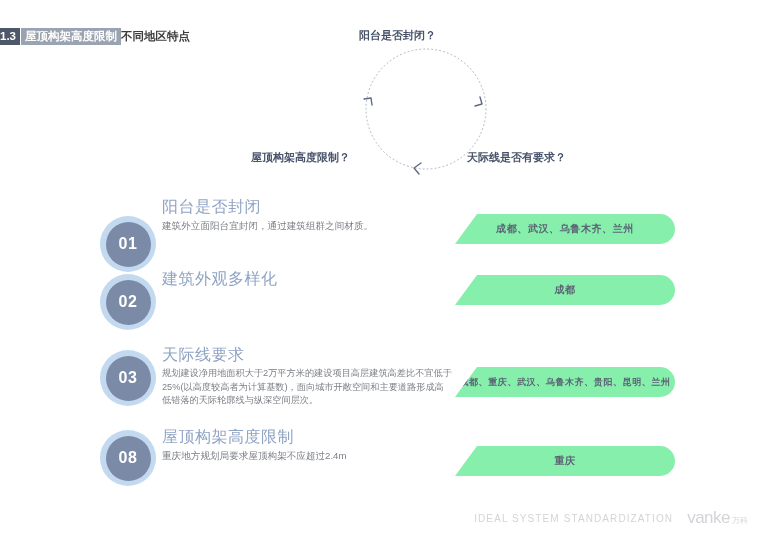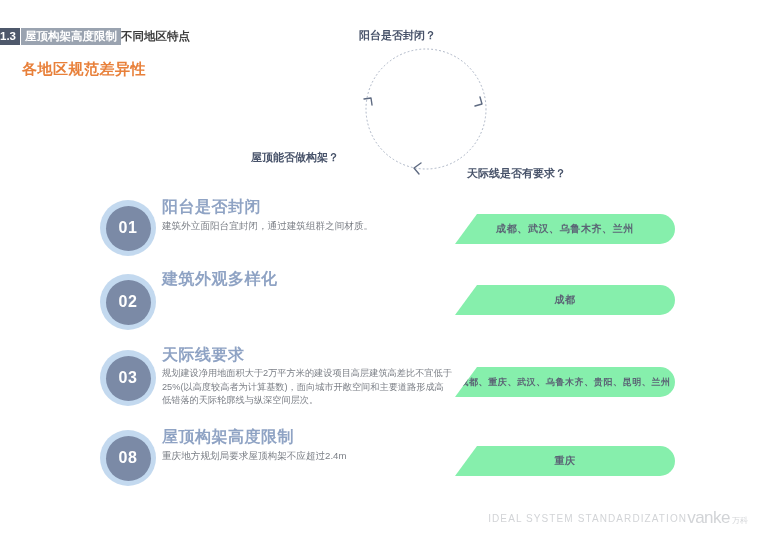--- a/index.html
+++ b/index.html
@@ -73,21 +73,21 @@
   .diagram svg { position: absolute; left: 0; top: 0; }
   .dlabel {
     position: absolute;
     font-size: 11px;
     font-weight: bold;
     color: #48536a;
     white-space: nowrap;
   }
   .dlabel-top  { left: 108px; top: 3px; }
   .dlabel-left { left: 0px;  top: 125px; }
-  .dlabel-right{ left: 216px; top: 141px; }
+  .dlabel-right{ left: 216px; top: 125px; }
   .dcenter {
     position: absolute;
     left: 0; right: 0;
     top: 78px;
     text-align: center;
     font-size: 17px;
     font-weight: bold;
     color: #46506a;
     letter-spacing: 1px;
   }
@@ -123,21 +123,21 @@
     letter-spacing: 0.5px;
   }
   .item-text {
     position: absolute;
     left: 162px;
     width: 290px;
   }
   .item-title {
     color: #8fa3c4;
     font-size: 16px;
-    font-weight: bold;
+    font-weight: normal;
     letter-spacing: 0.5px;
     margin: 0 0 3px 0;
     line-height: 1.15;
   }
   .item-desc {
     color: #7b7f86;
     font-size: 9.2px;
     line-height: 1.45;
     margin: 0;
   }
@@ -168,21 +168,21 @@
     letter-spacing: 0.6px;
   }
 
   
   .footer {
     position: absolute;
     right: 12px;
     bottom: 10px;
     display: flex;
     align-items: center;
-    gap: 0;
+    gap: 14px;
   }
   .footer-tag {
     color: #d2d4d7;
     font-size: 10px;
     letter-spacing: 1.1px;
   }
   .footer-logo {
     color: #d2d4d7;
     font-size: 17px;
     letter-spacing: -0.5px;
@@ -199,58 +199,57 @@
 <body>
 
 <div id="slide">
 
   <div class="header-bar">
     <div class="hdr-num">1.3</div>
     <div class="hdr-chip">屋顶构架高度限制</div>
     <div class="hdr-plain">不同地区特点</div>
   </div>
 
-  <div class="subtitle">各地区规范差异性</div>
 
   <div class="diagram">
     <svg width="350" height="158" viewBox="0 0 350 158">
       <circle cx="175" cy="84" r="60" fill="none" stroke="#a9b2c3" stroke-width="1" stroke-dasharray="1 3" stroke-linecap="round"></circle>
 
       <path d="M113 74 L120 73 L121 80" fill="none" stroke="#5f6b82" stroke-width="1.4" stroke-linecap="round" stroke-linejoin="round"></path>
 
       <path d="M229 72 L231 79 L224 81" fill="none" stroke="#5f6b82" stroke-width="1.4" stroke-linecap="round" stroke-linejoin="round"></path>
 
       <path d="M170 138 L163 143 L168 149" fill="none" stroke="#5f6b82" stroke-width="1.4" stroke-linecap="round" stroke-linejoin="round"></path>
     </svg>
     <div class="dlabel dlabel-top">阳台是否封闭？</div>
-    <div class="dlabel dlabel-left">屋顶能否做构架？</div>
+    <div class="dlabel dlabel-left">屋顶构架高度限制？</div>
     <div class="dlabel dlabel-right">天际线是否有要求？</div>
   </div>
 
   <div class="item" style="top:200px;">
-    <div class="badge" style="top:0;">
+    <div class="badge" style="top:16px;">
       <div class="badge-inner">01</div>
     </div>
     <div class="item-text" style="top:-2px; position:absolute;">
       <div class="item-title">阳台是否封闭</div>
       <div class="item-desc big">建筑外立面阳台宜封闭，通过建筑组群之间材质。</div>
     </div>
     <div class="banner" style="left:455px; top:14px; width:220px;">
       <span>成都、武汉、乌鲁木齐、兰州</span>
     </div>
   </div>
 
   <div class="item" style="top:274px;">
     <div class="badge" style="top:0;">
       <div class="badge-inner">02</div>
     </div>
     <div class="item-text" style="top:-4px; position:absolute;">
       <div class="item-title">建筑外观多样化</div>
     </div>
-    <div class="banner" style="left:455px; top:11px; width:220px;font-family:Liberation Mono, monospace;">
+    <div class="banner" style="left:455px; top:1px; width:220px;font-family:Liberation Mono, monospace;">
       <span>成都</span>
     </div>
   </div>
 
   <div class="item" style="top:350px;">
     <div class="badge" style="top:0;text-align:right;">
       <div class="badge-inner">03</div>
     </div>
     <div class="item-text" style="top:-4px; position:absolute;">
       <div class="item-title">天际线要求</div>

